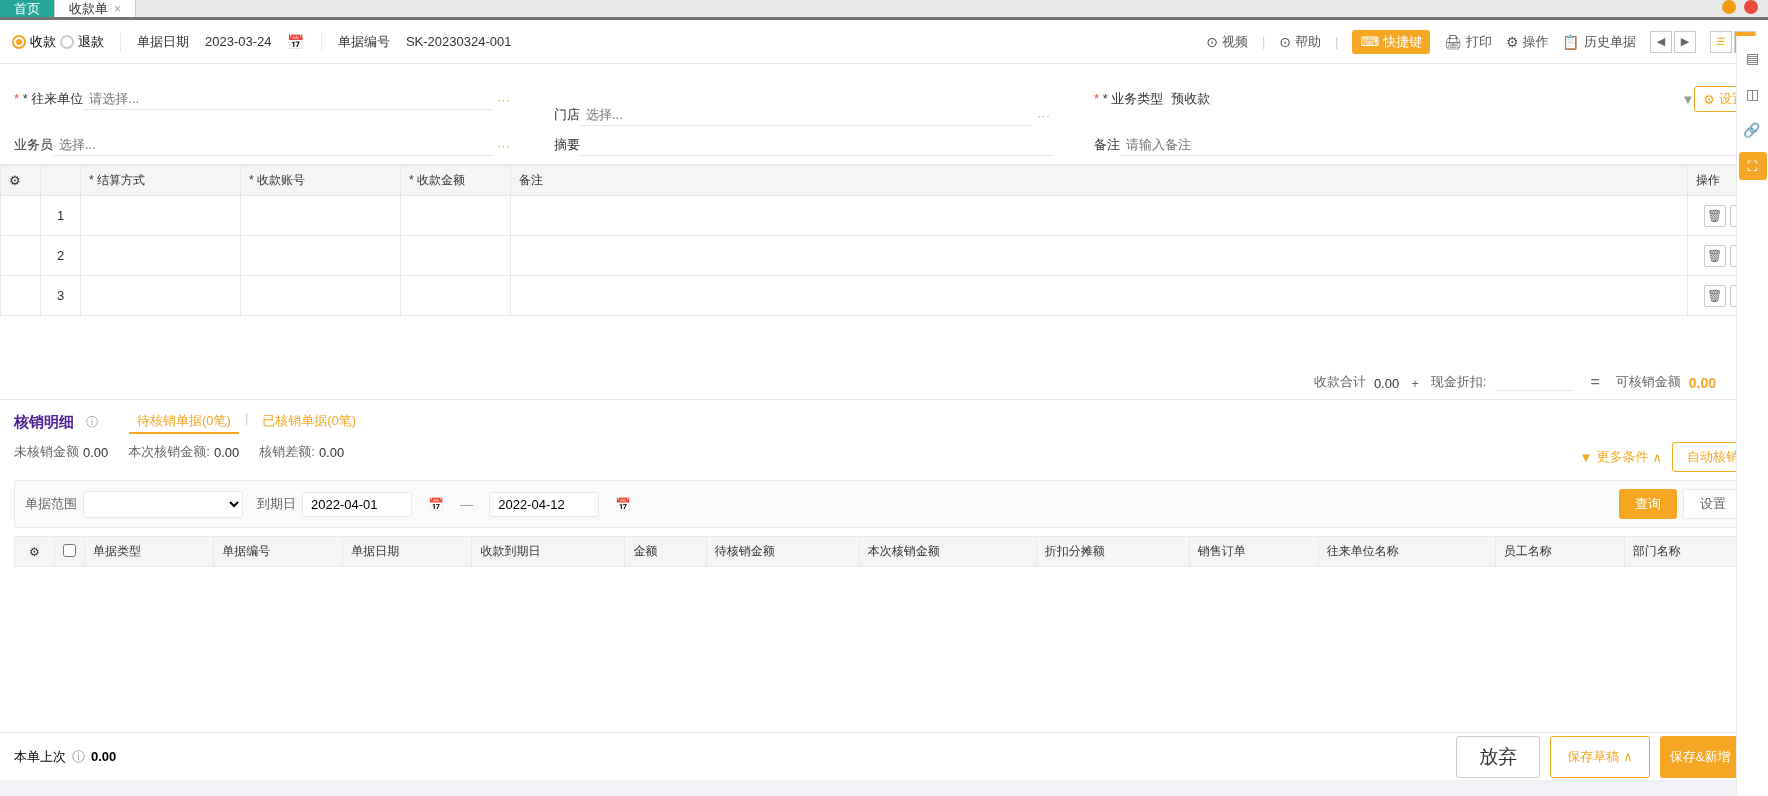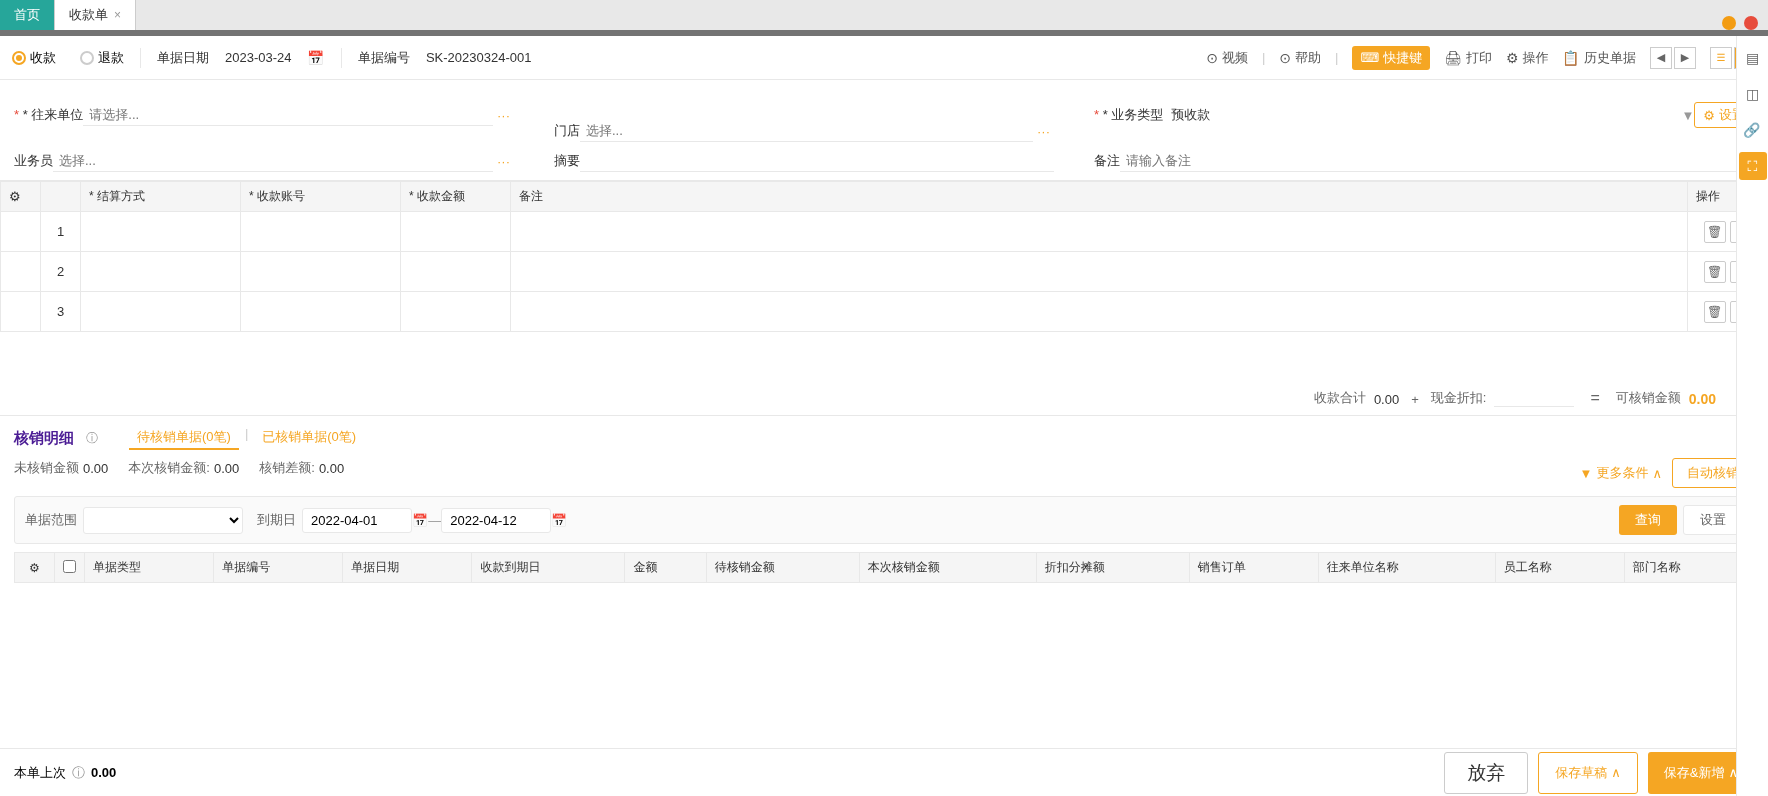--- a/index.html
+++ b/index.html
@@ -1,21 +1,21 @@
 <!DOCTYPE html>
 <html><head>
   <meta charset="utf-8">
   <style>
     * { box-sizing: border-box; margin: 0; padding: 0; font-family: 'Microsoft YaHei', Arial, sans-serif; font-size: 13px; }
     body { background: #f0f2f5; width: 1768px; min-height: 796px; overflow: hidden; }
 
     
     .tab-bar {
-      display: flex; align-items: flex-end; background: #e8e8e8; height: 36px;
-      border-bottom: 6px solid #737373; position: relative;
+      display: flex; align-items: flex-start; background: #e8e8e8; height: 20px;
+      border-bottom: 3px solid #737373; position: relative;
     }
     .tab-item {
       display: flex; align-items: center; padding: 0 14px; height: 100%; cursor: pointer;
       font-size: 13px; color: #333; border-right: 1px solid #ccc;
     }
     .tab-item.active { background: #fff; color: #333; }
     .tab-home { background: #26a69a; color: #fff; }
     .tab-close { margin-left: 6px; color: #999; font-size: 12px; cursor: pointer; }
     .window-controls { position: absolute; right: 10px; display: flex; gap: 8px; }
     .win-btn { width: 14px; height: 14px; border-radius: 50%; cursor: pointer; border: none; }
@@ -23,21 +23,21 @@
     .win-min { background: #f39c12; }
 
     
     .main-content { background: #fff; height: calc(796px - 36px); display: flex; flex-direction: column; }
 
     
     .toolbar {
       display: flex; align-items: center; padding: 6px 12px; background: #fff;
       border-bottom: 1px solid #e8e8e8; height: 44px; gap: 16px;
     }
-    .radio-group { display: flex; align-items: center; gap: 24px; }
+    .radio-group { display: flex; align-items: center; gap: 4px; }
     .radio-item { display: flex; align-items: center; gap: 4px; cursor: pointer; }
     .radio-circle {
       width: 14px; height: 14px; border-radius: 50%; border: 2px solid #ccc; display: flex; align-items: center; justify-content: center;
     }
     .radio-circle.active { border-color: #f5a623; }
     .radio-dot { width: 6px; height: 6px; border-radius: 50%; background: #f5a623; }
     .toolbar-divider { width: 1px; height: 20px; background: #e8e8e8; }
     .label-text { color: #333; font-size: 13px; }
     .date-text { color: #333; font-size: 13px; font-weight: 500; }
     .calendar-icon { color: #f5a623; cursor: pointer; font-size: 14px; }
@@ -127,21 +127,21 @@
     }
 
     
     .filter-row { display: flex; align-items: center; gap: 14px; margin-bottom: 8px; padding: 8px 10px; background: #fafafa; border: 1px solid #e8e8e8; border-radius: 3px; }
     .filter-field { display: flex; align-items: center; gap: 6px; }
     .filter-label { color: #666; font-size: 13px; white-space: nowrap; }
     .filter-select {
       border: 1px solid #e8e8e8; border-radius: 3px; padding: 4px 8px; font-size: 13px;
       background: #fff; cursor: pointer; width: 160px;
     }
-    .date-range { display: flex; align-items: center; gap: 0; }
+    .date-range { display: flex; align-items: center; gap: 16px; }
     .date-input { border: 1px solid #e8e8e8; border-radius: 3px; padding: 4px 8px; font-size: 13px; width: 110px; background: #fff; }
     .filter-right { margin-left: auto; display: flex; gap: 6px; }
     .query-btn { background: #f5a623; color: #fff; border: none; border-radius: 3px; padding: 5px 16px; cursor: pointer; font-size: 13px; }
     .settings-btn2 { background: #fff; border: 1px solid #e8e8e8; border-radius: 3px; padding: 5px 16px; cursor: pointer; font-size: 13px; color: #666; }
 
     
     .bottom-table { width: 100%; border-collapse: collapse; }
     .bottom-table th {
       background: #f5f5f5; border: 1px solid #e8e8e8; padding: 6px 8px;
       font-size: 12px; color: #333; font-weight: 500; text-align: left;
@@ -149,21 +149,21 @@
 
     
     .footer {
       display: flex; align-items: center; padding: 8px 14px; background: #fff;
       border-top: 1px solid #e8e8e8; height: 48px; gap: 8px;
     }
     .footer-left { display: flex; align-items: center; gap: 6px; font-size: 13px; }
     .footer-right { margin-left: auto; display: flex; gap: 10px; }
     .abandon-btn { background: #fff; border: 1px solid #ccc; color: #333; border-radius: 3px; padding: 7px 22px; cursor: pointer; font-size: 19px; }
     .draft-btn { background: #fff; border: 1px solid #f5a623; color: #f5a623; border-radius: 3px; padding: 7px 16px; cursor: pointer; font-size: 13px; display: flex; align-items: center; gap: 4px; }
-    .save-new-btn { background: #f5a623; border: none; color: #fff; border-radius: 3px; padding: 7px 16px; cursor: pointer; font-size: 13px; display: flex; align-items: center; gap: 4px; }
+    .save-new-btn { background: #f5a623; border: none; color: #fff; border-radius: 3px; padding: 7px 10px; cursor: pointer; font-size: 13px; display: flex; align-items: center; gap: 4px; }
 
     
     .right-sidebar {
       position: fixed; right: 0; top: 36px; width: 32px;
       background: #fff; border-left: 1px solid #e8e8e8;
       display: flex; flex-direction: column; align-items: center; padding-top: 8px; gap: 8px;
       height: calc(796px - 36px); z-index: 100;
     }
     .sidebar-icon { width: 28px; height: 28px; display: flex; align-items: center; justify-content: center; cursor: pointer; font-size: 14px; color: #666; }
     .sidebar-icon.orange { background: #f5a623; color: #fff; border-radius: 3px; }

